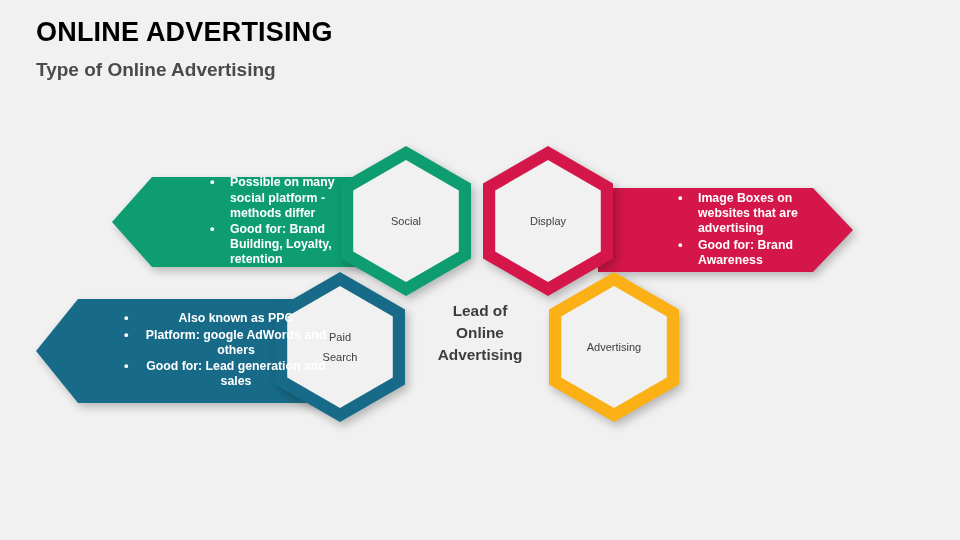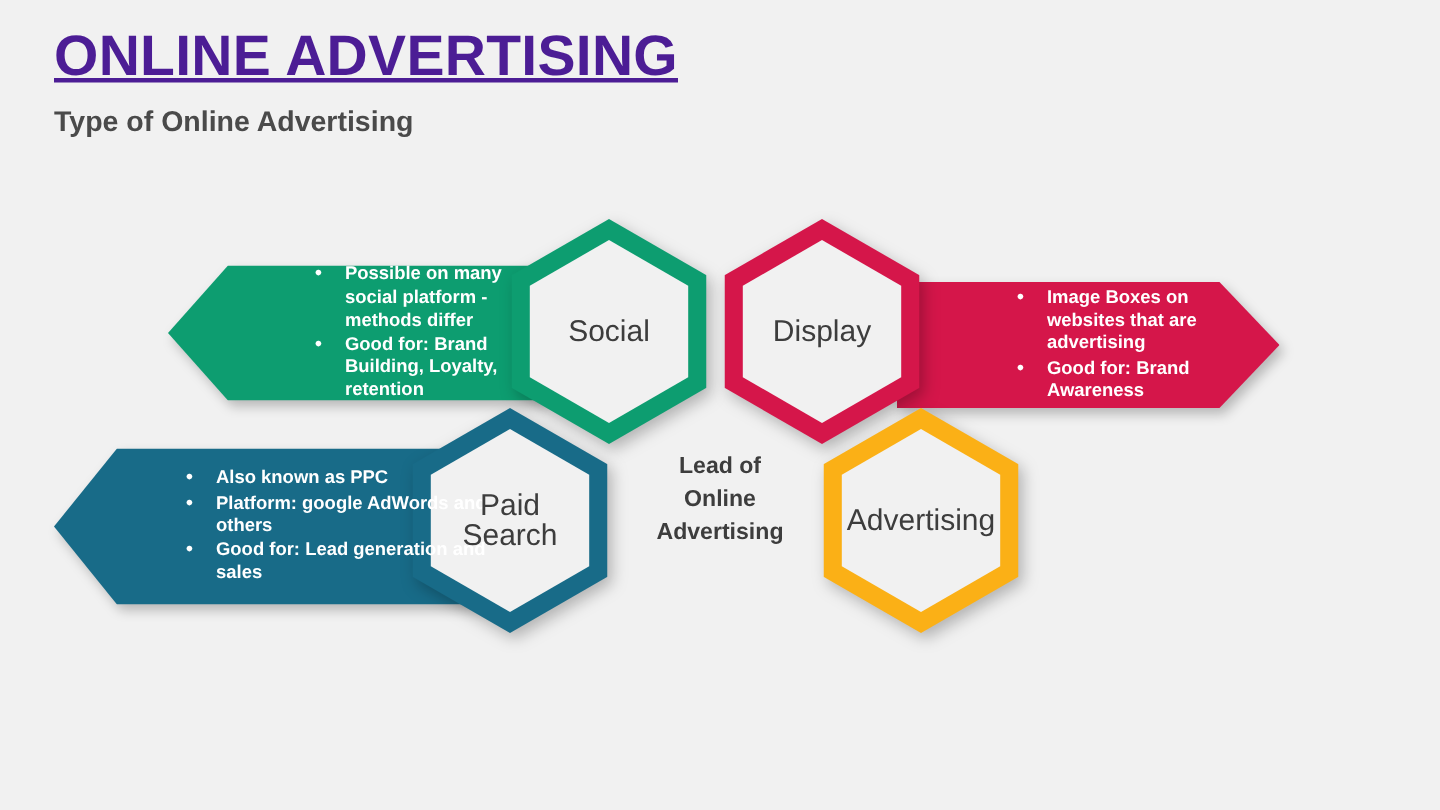--- a/index.html
+++ b/index.html
@@ -12,28 +12,27 @@
     height: 540px;
     background: #f1f1f1;
     font-family: "Liberation Sans", sans-serif;
     overflow: hidden;
     position: relative;
   }
 
   
   #header { position: absolute; left: 36px; top: 18px; }
   #page-title {
-    font-size: 38px;
-    font-weight: bold;
-    color: #4c1d95;
+    font-size: 27px;
+    font-weight: bold;
+    color: #000000;
     letter-spacing: 0.2px;
     line-height: 1.1;
     margin: 0;
     white-space: nowrap;
-    text-decoration: underline;
   }
   #page-subtitle {
     font-size: 19px;
     font-weight: bold;
     color: #4a4a4a;
     margin: 12px 0 0 0;
     line-height: 1.1;
     white-space: nowrap;
   }
 
@@ -83,21 +82,21 @@
     color: #ffffff;
   }
 
   
   #banner-social      { left: 112px; top: 161px; width: 252px; height: 90px; padding: 0 18px 0 42px; }
   #banner-display     { left: 598px; top: 172px; width: 255px; height: 84px; padding: 0 40px 0 36px; }
   #banner-paid-search { left: 36px;  top: 283px; width: 310px; height: 104px; padding: 0 18px 0 42px; }
   #banner-retargeting { left: 614px; top: 278px; width: 310px; height: 110px; padding: 0 46px 0 70px; }
 
   #banner-social ul      { padding-left: 48px; }
-  #banner-paid-search ul { padding-left: 38px; }
+  #banner-paid-search ul { padding-left: 38px; text-align: center; }
   #banner-display ul     { padding-left: 36px; }
   #banner-retargeting ul { padding-left: 14px; }
 
   
   .hex {
     position: absolute;
     width: 130px;
     height: 150px;
   }
   .hex .hex-outer,
@@ -110,21 +109,21 @@
   .hex .hex-label {
     position: absolute;
     left: 0; top: 0;
     width: 100%; height: 100%;
     display: flex;
     flex-direction: column;
     align-items: center;
     justify-content: center;
     z-index: 3;
     color: #3d3d3d;
-    font-size: 20px;
+    font-size: 11px;
     font-weight: normal;
     line-height: 20px;
     text-align: center;
     pointer-events: none;
   }
 
   #hex-social      { left: 341px; top: 130px; }
   #hex-display     { left: 483px; top: 130px; text-decoration: underline; }
   #hex-paid-search { left: 275px; top: 256px; }
   #hex-retargeting { left: 549px; top: 256px; }

